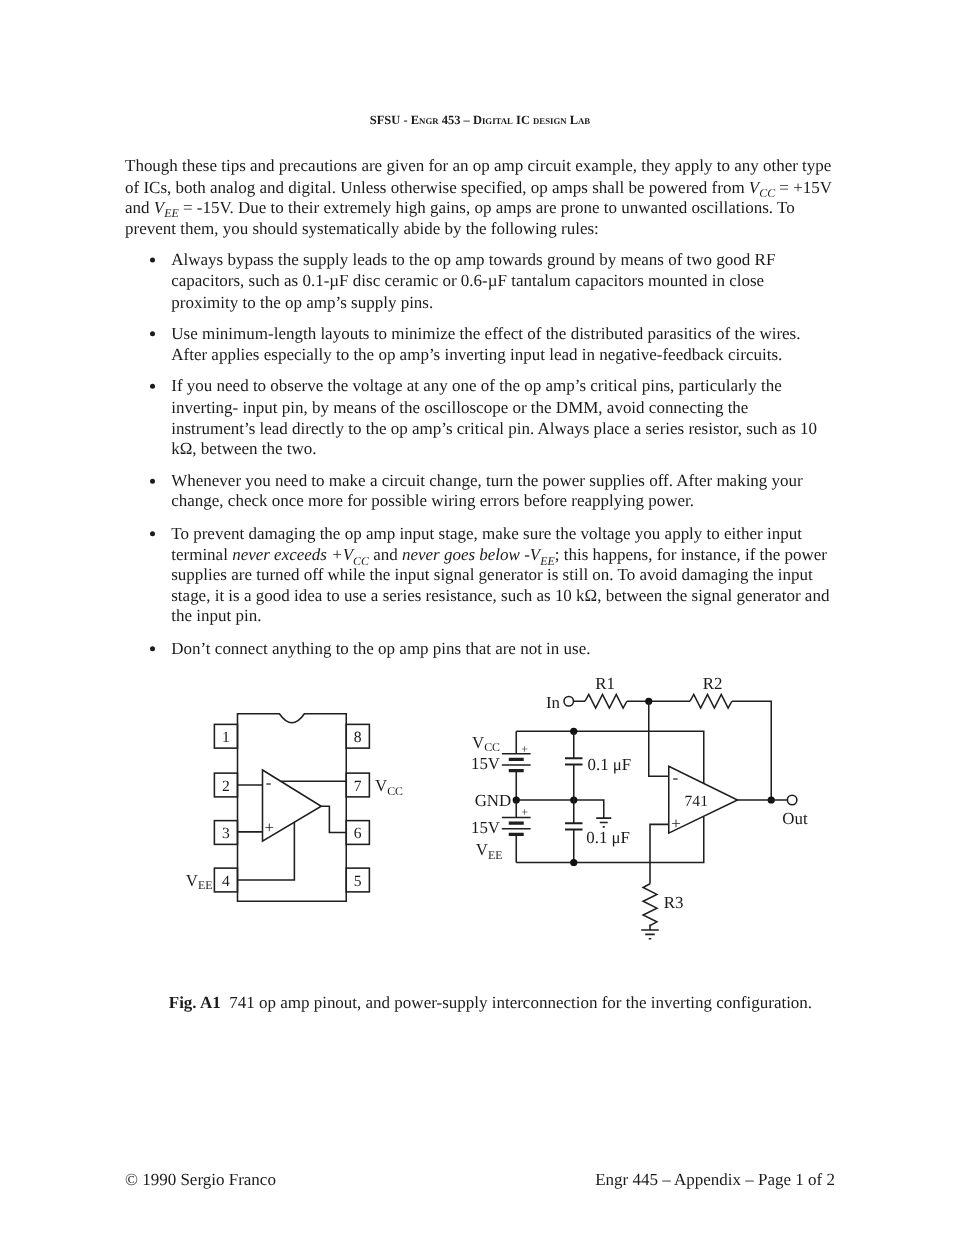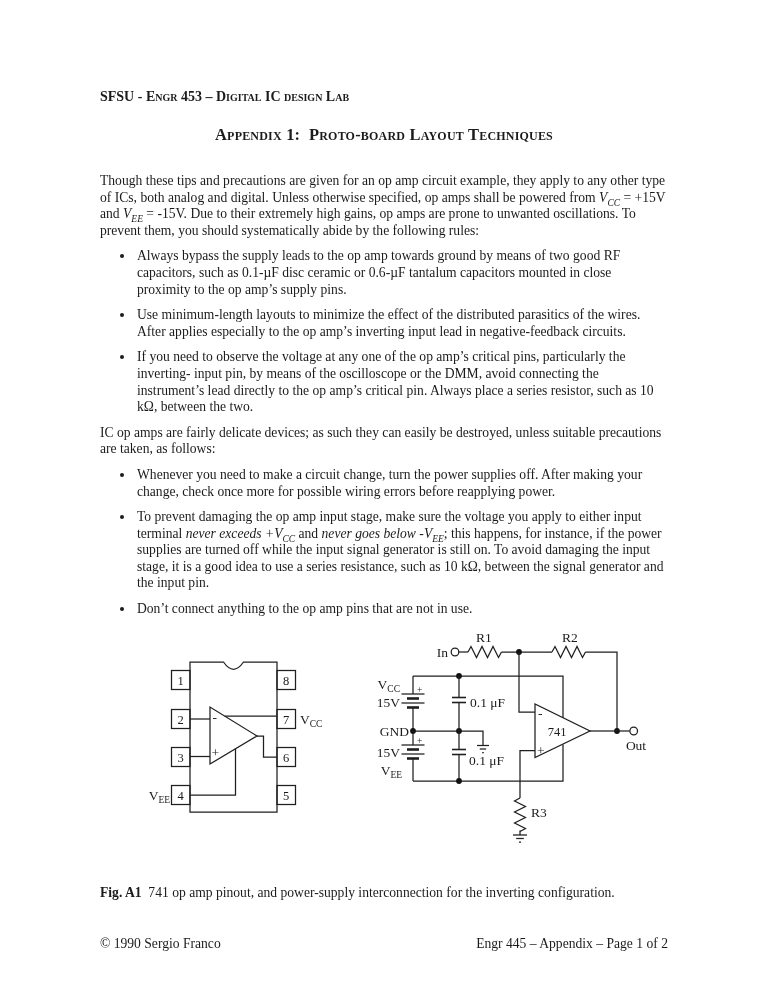--- a/index.html
+++ b/index.html
@@ -6,23 +6,23 @@
   body {
     width:768px; height:994px;
     background:#ffffff;
     font-family:"Liberation Serif","DejaVu Serif",serif;
     color:#1b1b1b;
     position:relative;
     overflow:hidden;
   }
   .content { padding:88px 100px 0 100px; }
   .doc-header {
-    font-weight:bold;
+    text-align:center; font-weight:bold;
     font-variant:small-caps;
-    font-size:14px; line-height:17px;
+    font-size:10px; line-height:17px;
     margin:0 0 20px 0;
   }
   .doc-title {
     text-align:center; font-weight:bold;
     font-variant:small-caps;
     font-size:16.5px; line-height:19px;
     letter-spacing:0.2px;
     margin:0 0 29px 0;
   }
   p.body-text {
@@ -39,21 +39,21 @@
     margin:0 0 9px 0;
     padding-left:2px;
   }
   .it { font-style:italic; }
   sub.vs { font-size:9.5px; line-height:0; }
   .figure-wrap { margin:8px 0 0 25px; }
   .figure-caption {
     font-size:13.6px; line-height:16.6px;
     margin:16px 0 0 0;
   }
-  .cap-label { font-weight:bold; }
+  .cap-label { font-weight:bold;margin-left:35px; }
   .footer-left {
     position:absolute; left:100px; top:936px;
     font-size:13.6px;
   }
   .footer-right {
     position:absolute; right:100px; top:936px;
     font-size:13.6px; text-align:right;
   }
   svg { display:block; }
   svg text {
@@ -67,31 +67,29 @@
   .fillwhite { fill:#ffffff; }
   .dot { fill:#111111; stroke:none; }
 </style>
 </head>
 <body>
 
 <div class="content">
 
   <div class="doc-header">SFSU - Engr 453 – Digital IC design Lab</div>
 
-  <div class="doc-title">Appendix 1:&nbsp; Proto-board Layout Techniques</div>
 
   <p class="body-text"><span>Though these tips and precautions are given for an op amp circuit example, they apply to any other type of ICs, both analog and digital.  Unless otherwise specified, op amps shall be powered from </span><span class="it">V</span><sub class="vs it">CC</sub><span> = +15V and </span><span class="it">V</span><sub class="vs it">EE</sub><span> = -15V.  Due to their extremely high gains, op amps are prone to unwanted oscillations.  To prevent them,  you should systematically abide by the following rules:</span></p>
 
   <ul class="rules">
     <li><span>Always bypass the supply leads to the op amp towards ground by means of two good RF capacitors, such as 0.1-µF disc ceramic or 0.6-µF tantalum capacitors mounted in close proximity to the op amp’s supply pins.</span></li>
     <li><span>Use minimum-length layouts to minimize the effect of the distributed parasitics of the wires.  After applies especially to the op amp’s inverting input lead in negative-feedback circuits.</span></li>
     <li><span>If you need to observe the voltage at any one of the op amp’s critical pins, particularly the inverting- input pin, by means of the oscilloscope or the DMM, avoid connecting the instrument’s lead directly to the op amp’s critical pin.  Always place a series resistor, such as 10 kΩ, between the two.</span></li>
   </ul>
 
-  <p class="body-text">IC op amps are fairly delicate devices; as such they can easily be destroyed, unless suitable precautions are taken, as follows:</p>
 
   <ul class="rules">
     <li><span>Whenever you need to make a circuit change, turn the power supplies off.  After making your change, check once more for possible wiring errors before reapplying power.</span></li>
     <li><span>To prevent damaging the op amp input stage, make sure the voltage you apply to either input terminal </span><span class="it">never exceeds +</span><span class="it">V</span><sub class="vs it">CC</sub><span> and </span><span class="it">never goes below -</span><span class="it">V</span><sub class="vs it">EE</sub><span>; this happens, for instance, if the power supplies are turned off while the input signal generator is still on.  To avoid damaging the input stage, it is a good idea to use a series resistance, such as 10 kΩ, between the signal generator and the input pin.</span></li>
     <li><span>Don’t connect anything to the op amp pins that are not in use.</span></li>
   </ul>
 
   <div class="figure-wrap">
     <svg width="545" height="242" viewBox="125 628 545 242">
 

